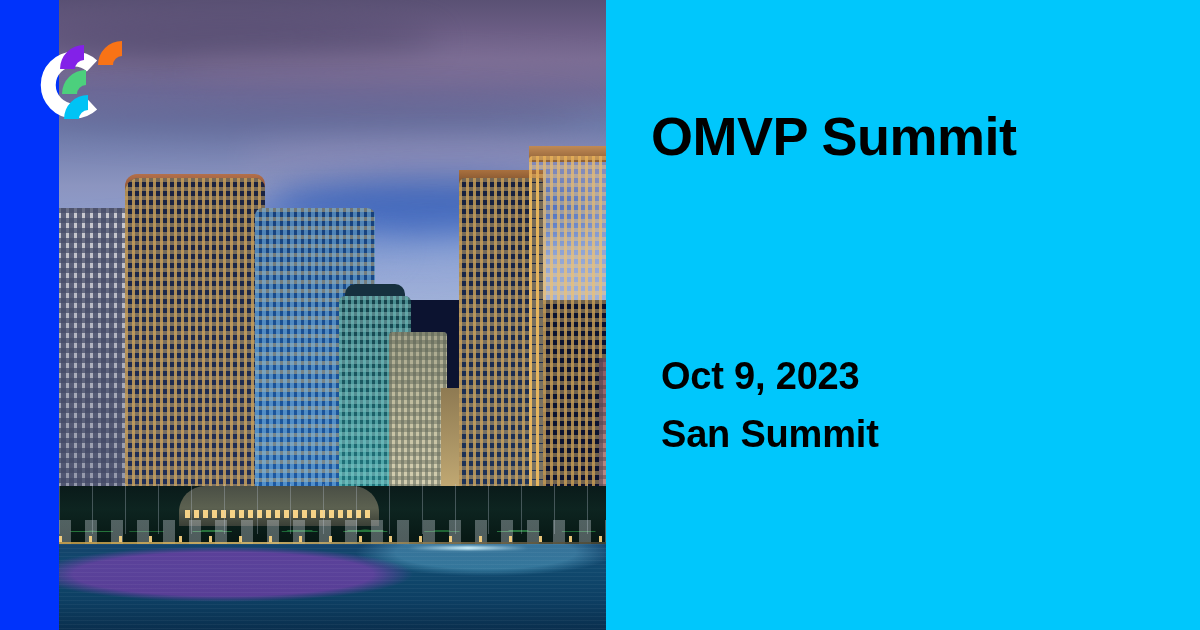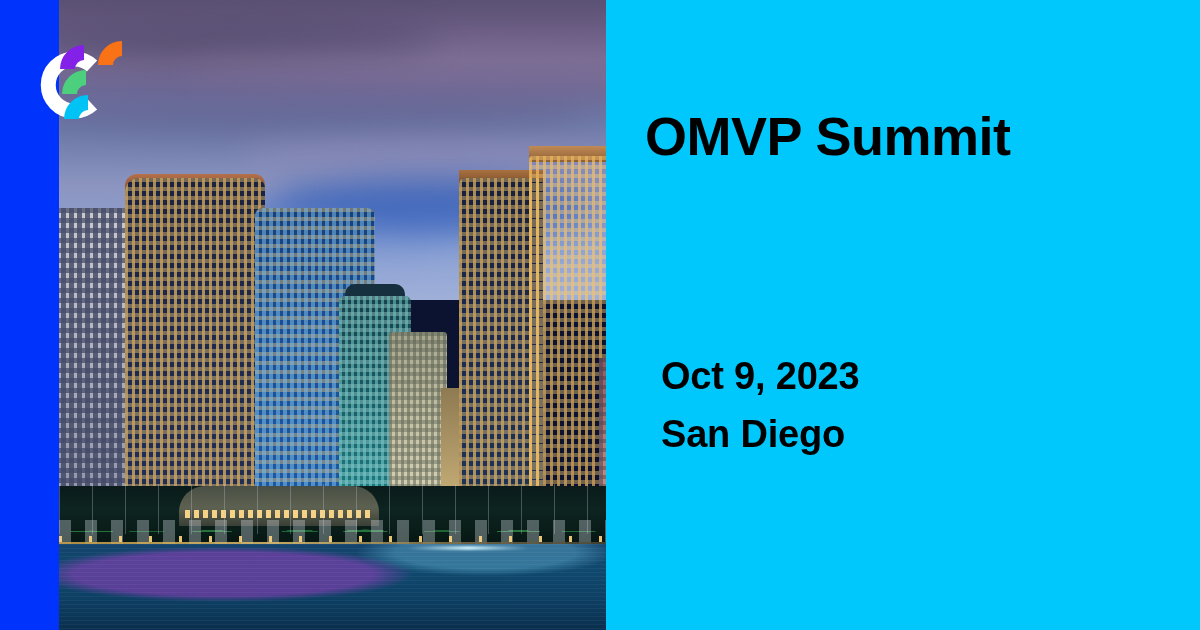--- a/index.html
+++ b/index.html
@@ -304,21 +304,21 @@
     position: absolute;
     left: 645px;
     top: 0;
     width: 520px;
     height: 630px;
     z-index: 3;
   }
   .title {
     position: absolute;
     top: 108px;
-    left: 0;
+    left: 6px;
     margin: 0;
     font-size: 54px;
     font-weight: bold;
     letter-spacing: -0.5px;
     color: #000000;
     line-height: 1.05;
     white-space: nowrap;
   }
   .meta {
     position: absolute;
@@ -429,17 +429,17 @@
 
       <path d="M34 95 A24 24 0 0 1 58 71 L58 86 A9 9 0 0 0 49 95 Z" fill="#00c3f5"></path>
     </svg>
   </div>
 
   <div class="text-col">
     <h1 class="title">OMVP Summit</h1>
 
     <div class="meta">
       <p class="meta-line">Oct 9, 2023</p>
-      <p class="meta-line">San Diego</p>
+      <p class="meta-line">San Summit</p>
     </div>
   </div>
 
 </div>
 
 </body></html>

